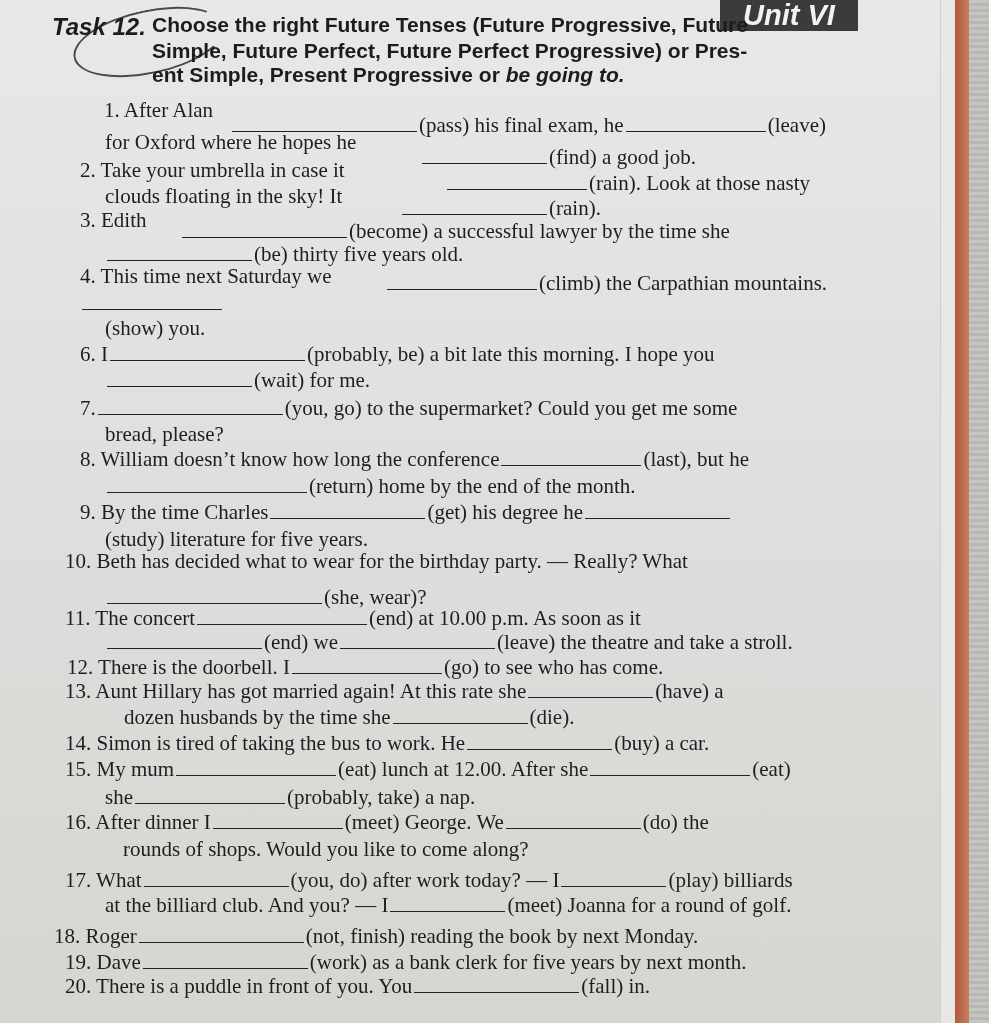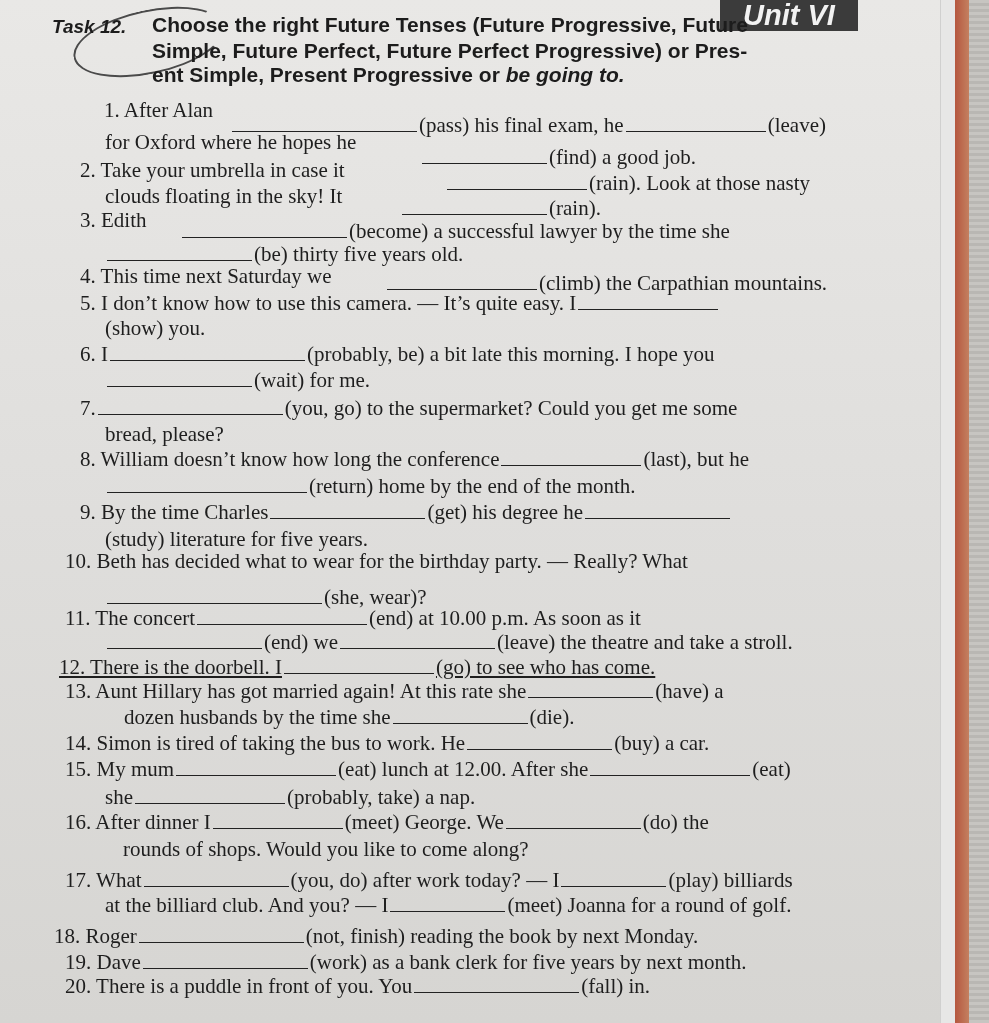--- a/index.html
+++ b/index.html
@@ -37,21 +37,21 @@
     .task-label { font-style: italic; }
     .task-circle {
       position: absolute; left: 10px; top: 0px; width: 150px; height: 60px;
       border: 2px solid #4a4a4a; border-radius: 50%; transform: rotate(-12deg);
       border-right-color: transparent; border-top-color: #4a4a4a;
     }
     .task-instr { position: absolute; left: 90px; top: 0; width: 710px; }
     .task-instr .line1 { position: absolute; left: 0; top: 2px; white-space: nowrap; }
     .task-instr .line2 { position: absolute; left: 0; top: 28px; white-space: nowrap; }
     .task-instr .line3 { position: absolute; left: 0; top: 52px; white-space: nowrap; }
-    .task-label-wrap { position: absolute; left: -10px; top: 4px; font-size: 19px; }
+    .task-label-wrap { position: absolute; left: -10px; top: 4px; font-size: 24px; }
     .ex {
       position: absolute; font-family: "Liberation Serif", serif; font-size: 21px;
       color: #1e1e1e; white-space: nowrap; line-height: 24px;
     }
     .blank {
       display: inline-block; border-bottom: 1.5px solid #222; height: 18px;
       vertical-align: baseline; margin: 0 2px;
     }
   </style>
 </head>
@@ -78,35 +78,35 @@
       <div class="ex" style="left: 420px; top: 145px;"><span class="blank" style="width: 125px;"></span><span>(find) a good job.</span></div>
       <div class="ex" style="left: 80px; top: 158px;"><span>2. Take  your  umbrella  in  case  it</span></div>
       <div class="ex" style="left: 445px; top: 171px;"><span class="blank" style="width: 140px;"></span><span>(rain). Look at those nasty</span></div>
       <div class="ex" style="left: 105px; top: 184px;"><span>clouds floating in the sky! It</span></div>
       <div class="ex" style="left: 400px; top: 196px;"><span class="blank" style="width: 145px;"></span><span>(rain).</span></div>
       <div class="ex" style="left: 80px; top: 208px;"><span>3. Edith</span></div>
       <div class="ex" style="left: 180px; top: 219px;"><span class="blank" style="width: 165px;"></span><span>(become)  a  successful  lawyer  by  the  time  she</span></div>
       <div class="ex" style="left: 105px; top: 242px;"><span class="blank" style="width: 145px;"></span><span>(be) thirty five years old.</span></div>
       <div class="ex" style="left: 80px; top: 264px;"><span>4. This time next Saturday we</span></div>
       <div class="ex" style="left: 385px; top: 271px;"><span class="blank" style="width: 150px;"></span><span>(climb) the Carpathian mountains.</span></div>
-      <div class="ex" style="left: 80px; top: 291px;"><span>5. I don’t know how to use this camera. — It’s quite easy. I</span><span class="blank" style="width: 140px;"></span></div>
+      <div class="ex" style="left: 80px; top: 291px;"><span class="blank" style="width: 140px;"></span></div>
       <div class="ex" style="left: 105px; top: 316px;"><span>(show) you.</span></div>
       <div class="ex" style="left: 80px; top: 342px;"><span>6. I</span><span class="blank" style="width: 195px;"></span><span>(probably,  be)  a  bit  late  this  morning.  I  hope  you</span></div>
       <div class="ex" style="left: 105px; top: 368px;"><span class="blank" style="width: 145px;"></span><span>(wait) for me.</span></div>
       <div class="ex" style="left: 80px; top: 396px; text-align: center;"><span>7.</span><span class="blank" style="width: 185px;"></span><span>(you,  go)  to  the  supermarket?  Could  you  get  me  some</span></div>
       <div class="ex" style="left: 105px; top: 422px;"><span>bread, please?</span></div>
       <div class="ex" style="left: 80px; top: 447px;"><span>8. William doesn’t know how long the conference</span><span class="blank" style="width: 140px;"></span><span>(last), but he</span></div>
       <div class="ex" style="left: 105px; top: 474px;"><span class="blank" style="width: 200px;"></span><span>(return) home by the end of the month.</span></div>
       <div class="ex" style="left: 80px; top: 500px;"><span>9. By  the  time  Charles</span><span class="blank" style="width: 155px;"></span><span>(get)  his  degree  he</span><span class="blank" style="width: 145px;"></span></div>
       <div class="ex" style="left: 105px; top: 527px;"><span>(study) literature for five years.</span></div>
       <div class="ex" style="left: 65px; top: 549px;"><span>10. Beth  has  decided  what  to  wear  for  the  birthday  party.  —  Really?  What</span></div>
       <div class="ex" style="left: 105px; top: 578px; margin-top: 7px;"><span class="blank" style="width: 215px;"></span><span>(she, wear)?</span></div>
       <div class="ex" style="left: 65px; top: 606px;"><span>11. The   concert</span><span class="blank" style="width: 170px;"></span><span>(end)   at   10.00   p.m.   As   soon   as   it</span></div>
       <div class="ex" style="left: 105px; top: 630px;"><span class="blank" style="width: 155px;"></span><span>(end) we</span><span class="blank" style="width: 155px;"></span><span>(leave) the theatre and take a stroll.</span></div>
-      <div class="ex" style="left: 59px; top: 655px; text-decoration: underline;"><span>12. There is the doorbell. I</span><span class="blank" style="width: 150px;"></span><span>(go) to see who has come.</span></div>
+      <div class="ex" style="left: 67px; top: 655px;"><span>12. There is the doorbell. I</span><span class="blank" style="width: 150px;"></span><span>(go) to see who has come.</span></div>
       <div class="ex" style="left: 65px; top: 679px;"><span>13. Aunt  Hillary  has  got  married  again!  At  this  rate  she</span><span class="blank" style="width: 125px;"></span><span>(have)  a</span></div>
       <div class="ex" style="left: 105px; top: 705px; margin-left: 19px;"><span>dozen husbands by the time she</span><span class="blank" style="width: 135px;"></span><span>(die).</span></div>
       <div class="ex" style="left: 65px; top: 731px;"><span>14. Simon is tired of taking the bus to work. He</span><span class="blank" style="width: 145px;"></span><span>(buy) a car.</span></div>
       <div class="ex" style="left: 65px; top: 757px;"><span>15. My mum</span><span class="blank" style="width: 160px;"></span><span>(eat) lunch at 12.00. After she</span><span class="blank" style="width: 160px;"></span><span>(eat)</span></div>
       <div class="ex" style="left: 105px; top: 785px;"><span>she</span><span class="blank" style="width: 150px;"></span><span>(probably, take) a nap.</span></div>
       <div class="ex" style="left: 65px; top: 810px;"><span>16. After   dinner   I</span><span class="blank" style="width: 130px;"></span><span>(meet)   George.   We</span><span class="blank" style="width: 135px;"></span><span>(do)   the</span></div>
       <div class="ex" style="left: 123px; top: 837px;"><span>rounds of shops. Would you like to come along?</span></div>
       <div class="ex" style="left: 65px; top: 868px;"><span>17. What</span><span class="blank" style="width: 145px;"></span><span>(you, do) after work today? — I</span><span class="blank" style="width: 105px;"></span><span>(play) billiards</span></div>
       <div class="ex" style="left: 105px; top: 893px;"><span>at the billiard club. And you? — I</span><span class="blank" style="width: 115px;"></span><span>(meet) Joanna for a round of golf.</span></div>
       <div class="ex" style="left: 54px; top: 924px;"><span>18. Roger</span><span class="blank" style="width: 165px;"></span><span>(not, finish) reading the book by next Monday.</span></div>

